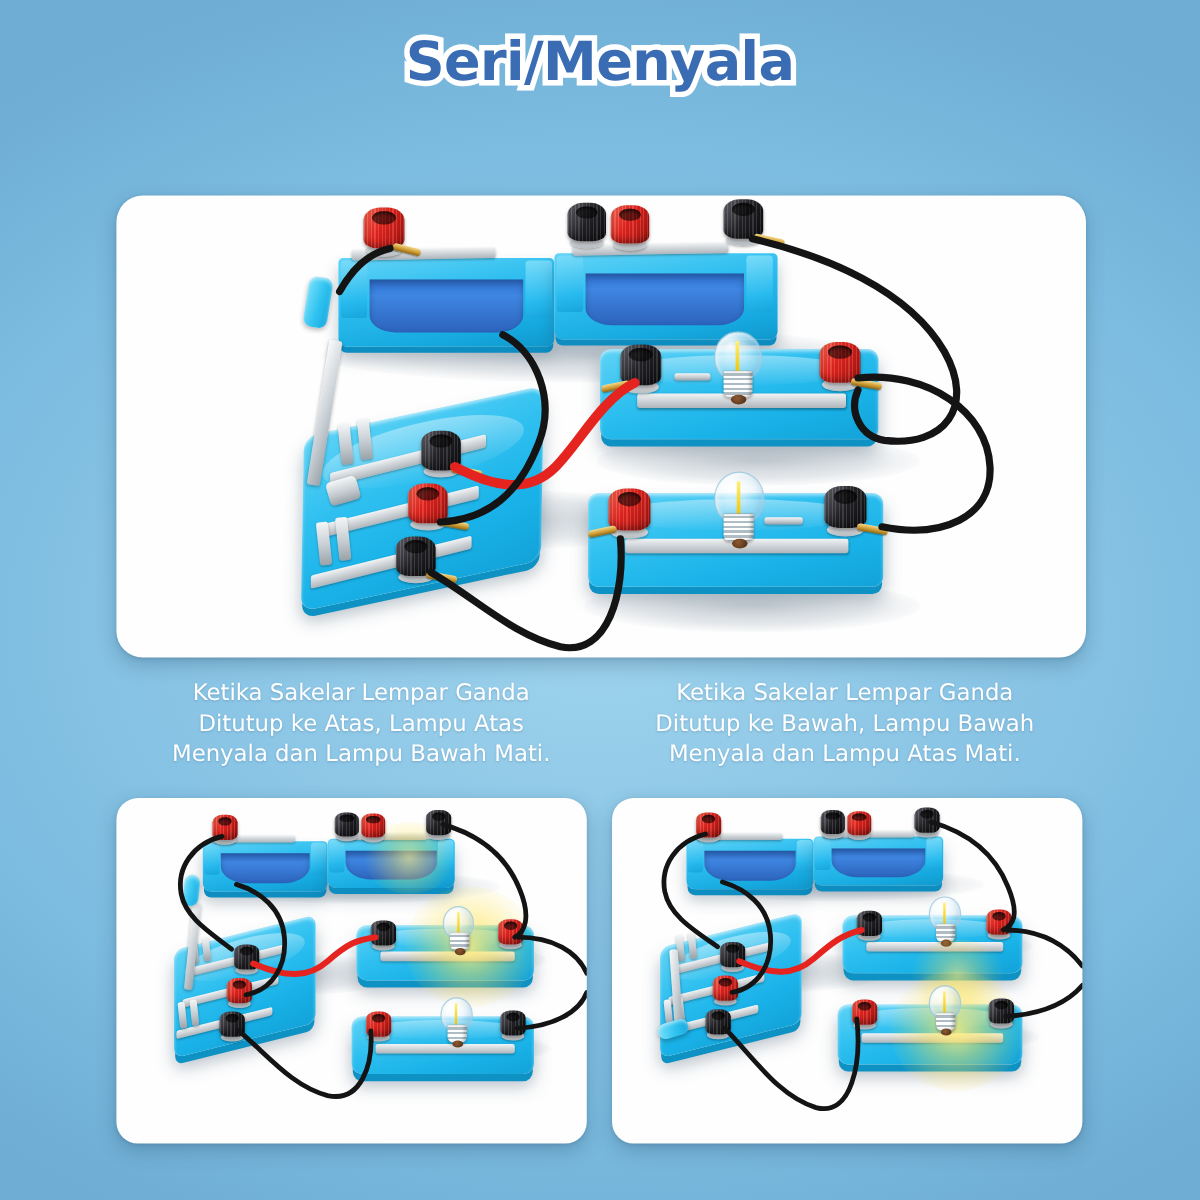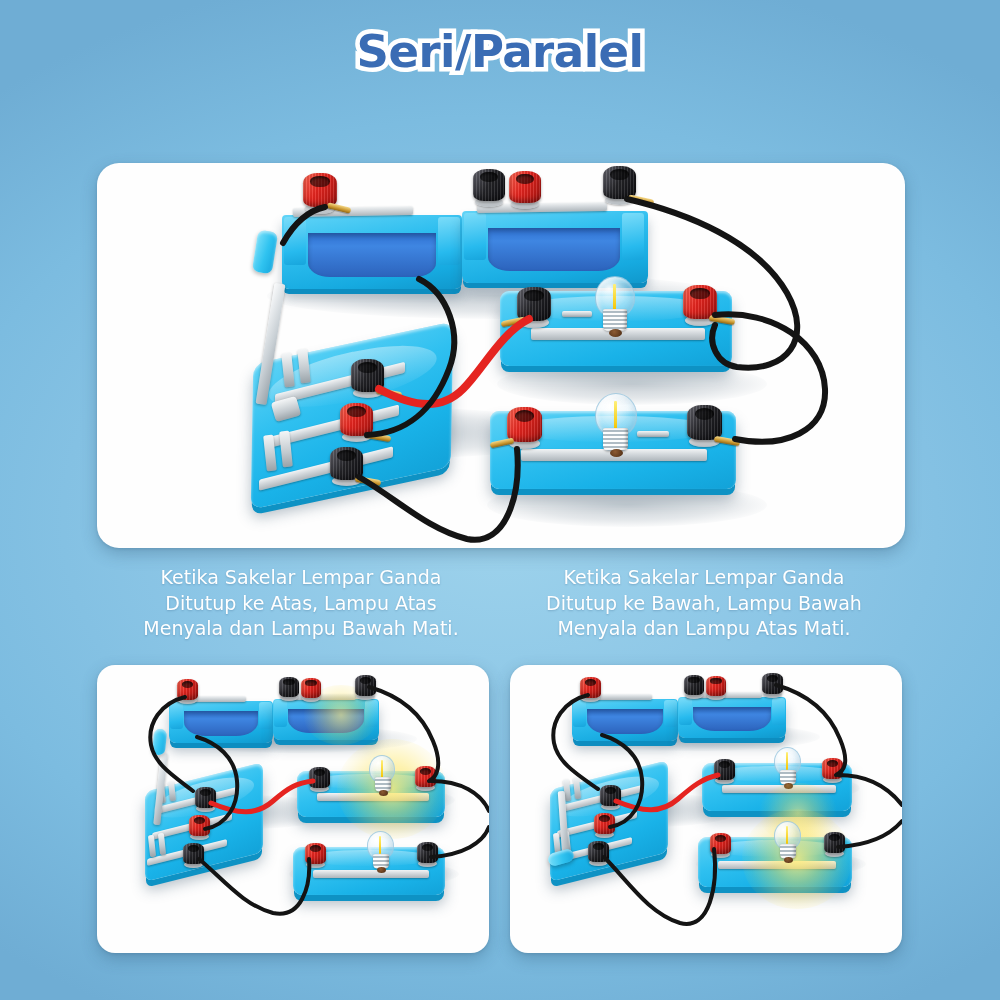--- a/index.html
+++ b/index.html
@@ -214,21 +214,21 @@
     background: radial-gradient(ellipse, rgba(70,95,115,0.30) 0%, rgba(70,95,115,0.14) 48%, rgba(70,95,115,0) 75%);
     pointer-events: none;
   }
 </style>
 </head>
 <body>
 
 <div id="root">
 
   <div id="title-block">
-    <div class="title-line">Seri/Paralel</div>
+    <div class="title-line">Seri/Menyala</div>
   </div>
 
   <div class="panel" id="panel-main">
     <div class="scene">
 
       <div class="gshadow" style="left:170px; top:245px; width:300px; height:50px;"></div>
       <div class="gshadow" style="left:170px; top:110px; width:460px; height:46px;"></div>
       <div class="gshadow" style="left:400px; top:200px; width:270px; height:42px;"></div>
       <div class="gshadow" style="left:390px; top:320px; width:280px; height:44px;"></div>
 

